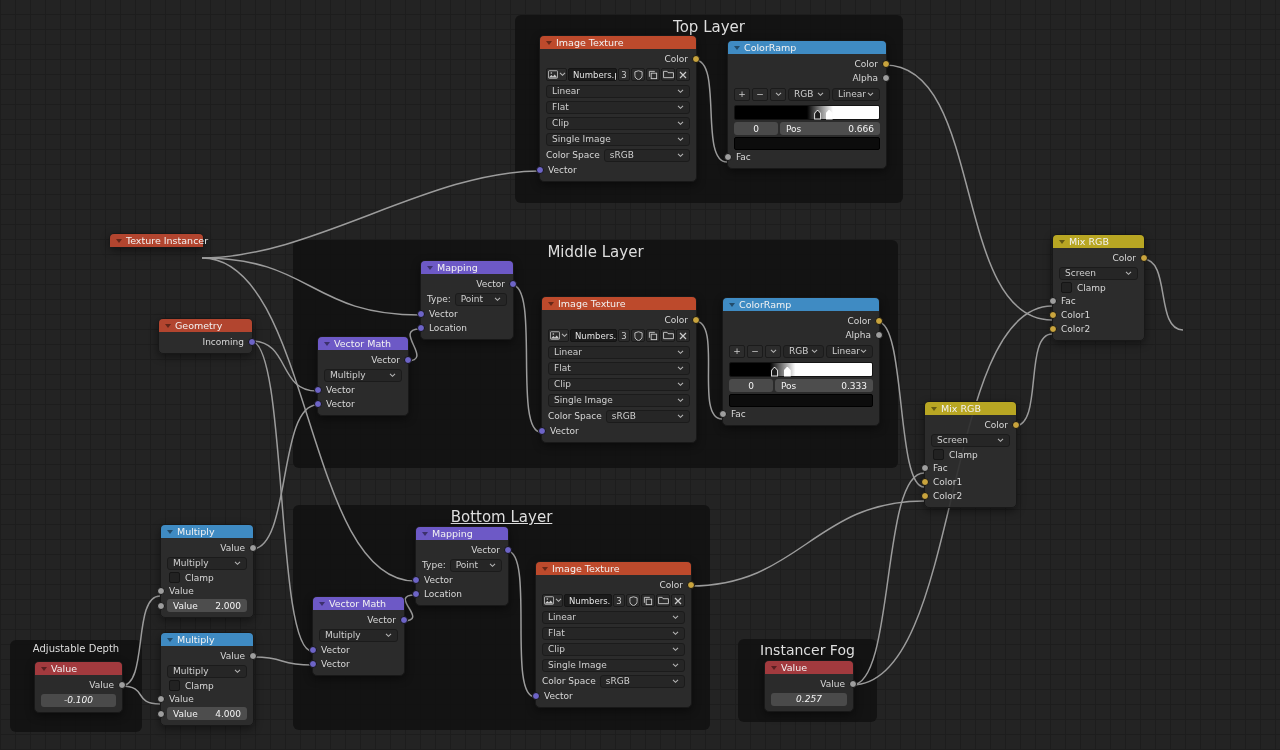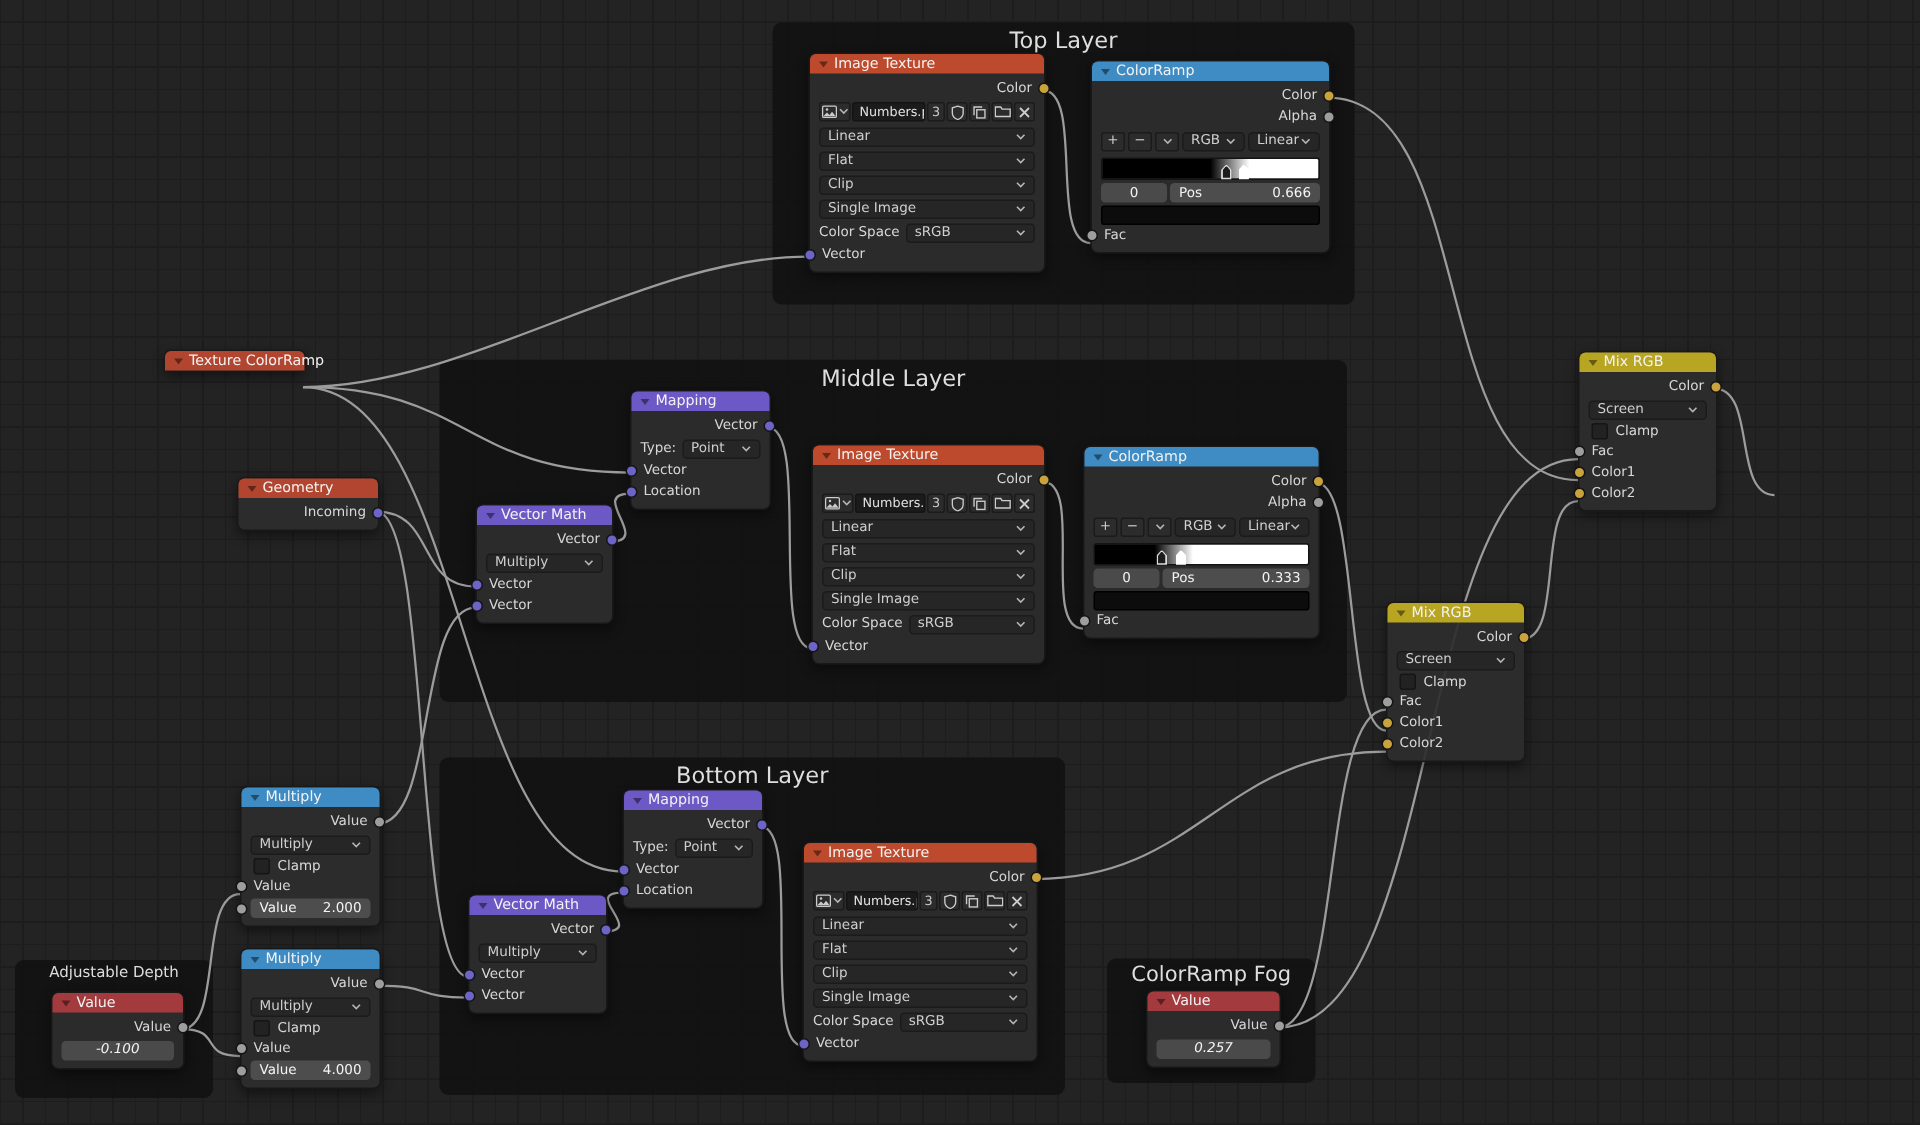--- a/index.html
+++ b/index.html
@@ -59,27 +59,27 @@
 <body>
 
 <div id="canvas">
     <div class="frame" style="left: 515px; top: 15px; width: 388px; height: 188px;">
       <div class="frame-label" style="font-size: 15px;">Top Layer</div>
     </div>
     <div class="frame" style="left: 293px; top: 240px; width: 605px; height: 228px;">
       <div class="frame-label" style="font-size: 15px;">Middle Layer</div>
     </div>
     <div class="frame" style="left: 293px; top: 505px; width: 417px; height: 225px;">
-      <div class="frame-label" style="font-size: 15px;">Bottom Layer</div>
+      <div class="frame-label" style="font-size: 15px; text-decoration: underline;">Bottom Layer</div>
     </div>
     <div class="frame" style="left: 10px; top: 640px; width: 132px; height: 92px;">
       <div class="frame-label" style="font-size: 10px;">Adjustable Depth</div>
     </div>
     <div class="frame" style="left: 738px; top: 639px; width: 139px; height: 83px;">
-      <div class="frame-label" style="font-size: 14px;">ColorRamp Fog</div>
+      <div class="frame-label" style="font-size: 14px;">Instancer Fog</div>
     </div>
     <svg class="wires" width="1280" height="750">
       <path d="M202 258 C312 258,429 171,539 171" fill="none" stroke="#9c9c9c" stroke-width="1.5"></path>
       <path d="M202 258 C312 258,310 315,420 315" fill="none" stroke="#9c9c9c" stroke-width="1.5"></path>
       <path d="M202 258 C312 258,305 581,415 581" fill="none" stroke="#9c9c9c" stroke-width="1.5"></path>
       <path d="M251 341 C290.6 341,277.4 391,317 391" fill="none" stroke="#9c9c9c" stroke-width="1.5"></path>
       <path d="M251 341 C287.6 341,275.4 651,312 651" fill="none" stroke="#9c9c9c" stroke-width="1.5"></path>
       <path d="M121 686 C149 686,132 596,160 596" fill="none" stroke="#9c9c9c" stroke-width="1.5"></path>
       <path d="M121 686 C149 686,132 704,160 704" fill="none" stroke="#9c9c9c" stroke-width="1.5"></path>
       <path d="M252 549 C291 549,278 405,317 405" fill="none" stroke="#9c9c9c" stroke-width="1.5"></path>
@@ -94,21 +94,21 @@
       <path d="M878 322 C906 322,896 487,924 487" fill="none" stroke="#9c9c9c" stroke-width="1.5"></path>
       <path d="M690 586 C800 586,814 501,924 501" fill="none" stroke="#9c9c9c" stroke-width="1.5"></path>
       <path d="M852 685 C895.2 685,880.8 473,924 473" fill="none" stroke="#9c9c9c" stroke-width="1.5"></path>
       <path d="M852 685 C962 685,942 306,1052 306" fill="none" stroke="#9c9c9c" stroke-width="1.5"></path>
       <path d="M1015 426 C1043 426,1024 334,1052 334" fill="none" stroke="#9c9c9c" stroke-width="1.5"></path>
       <path d="M1143 259 C1171 259,1155 330,1183 330" fill="none" stroke="#9c9c9c" stroke-width="1.5"></path>
     </svg>
     <div class="node" style="left: 109px; top: 233px; width: 93px;">
       <div class="nhead" style="background: rgb(178, 69, 47);">
         <span class="tri"></span>
-        <span>Texture ColorRamp</span>
+        <span>Texture Instancer</span>
       </div>
     </div>
     <div class="node" style="left: 158px; top: 318px; width: 93px;">
       <div class="nhead" style="background: rgb(178, 69, 47);">
         <span class="tri"></span>
         <span>Geometry</span>
       </div>
       <div class="nbody">
         <div class="row r-out">
           <span>Incoming</span>

